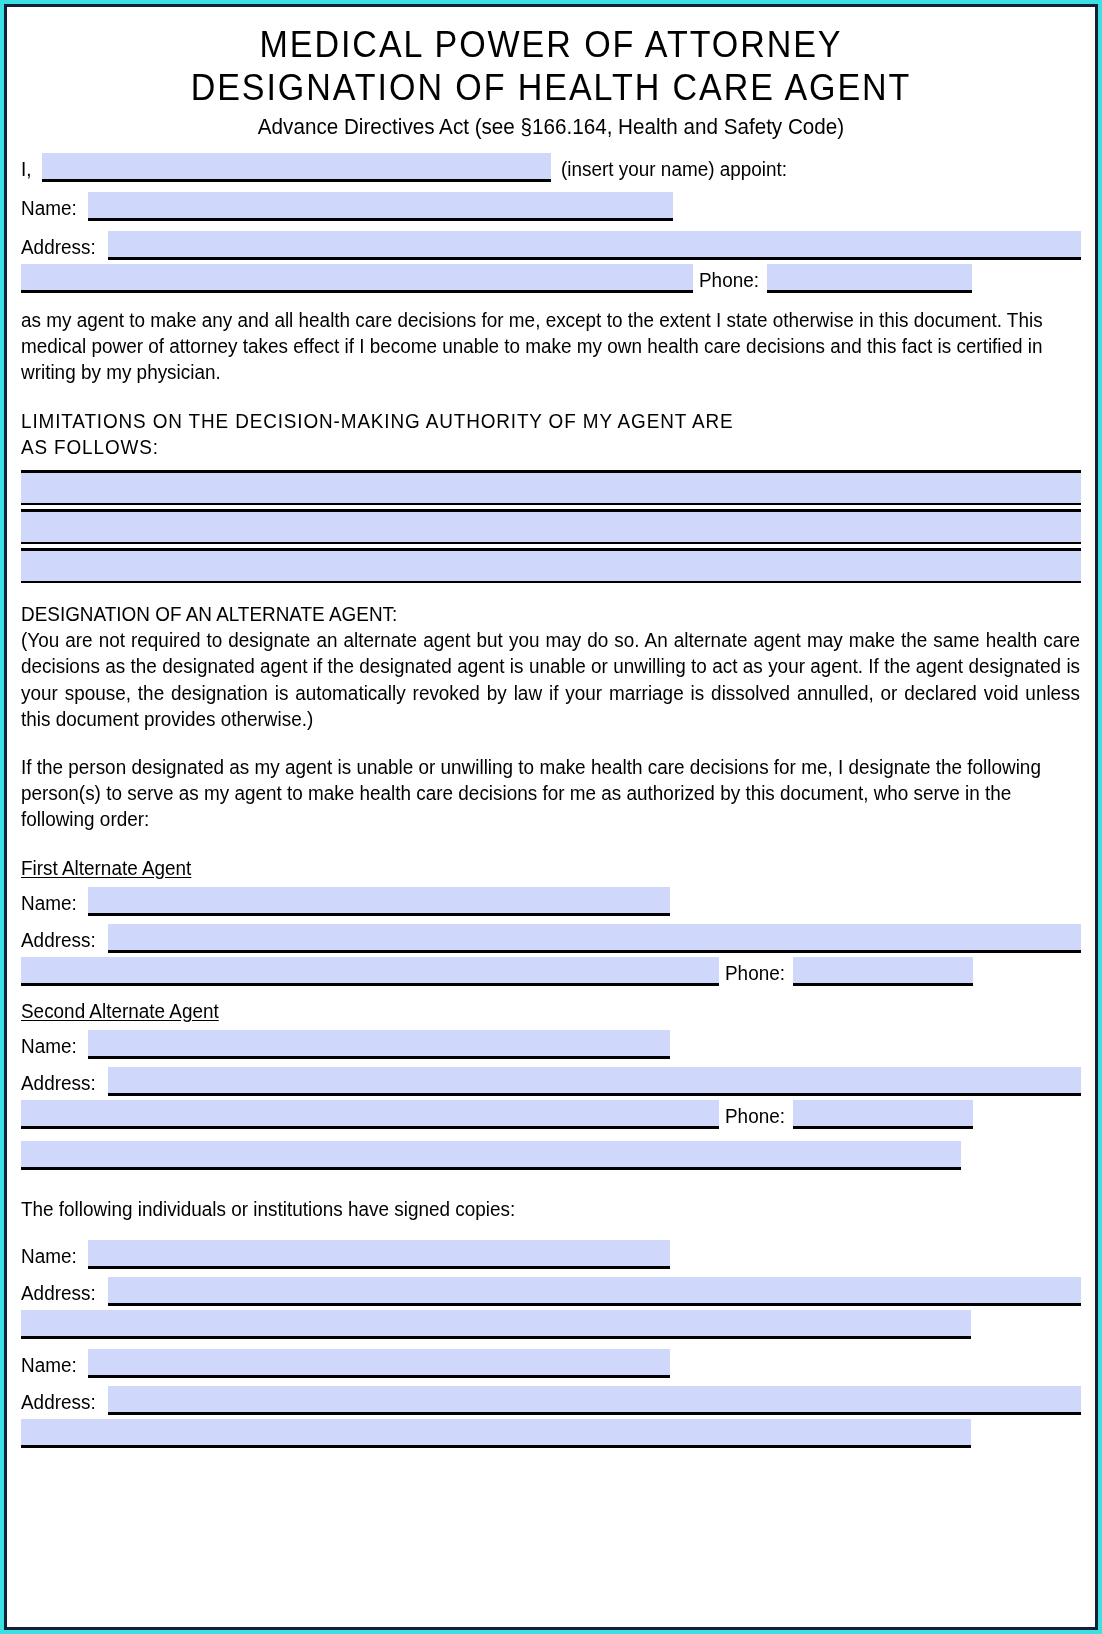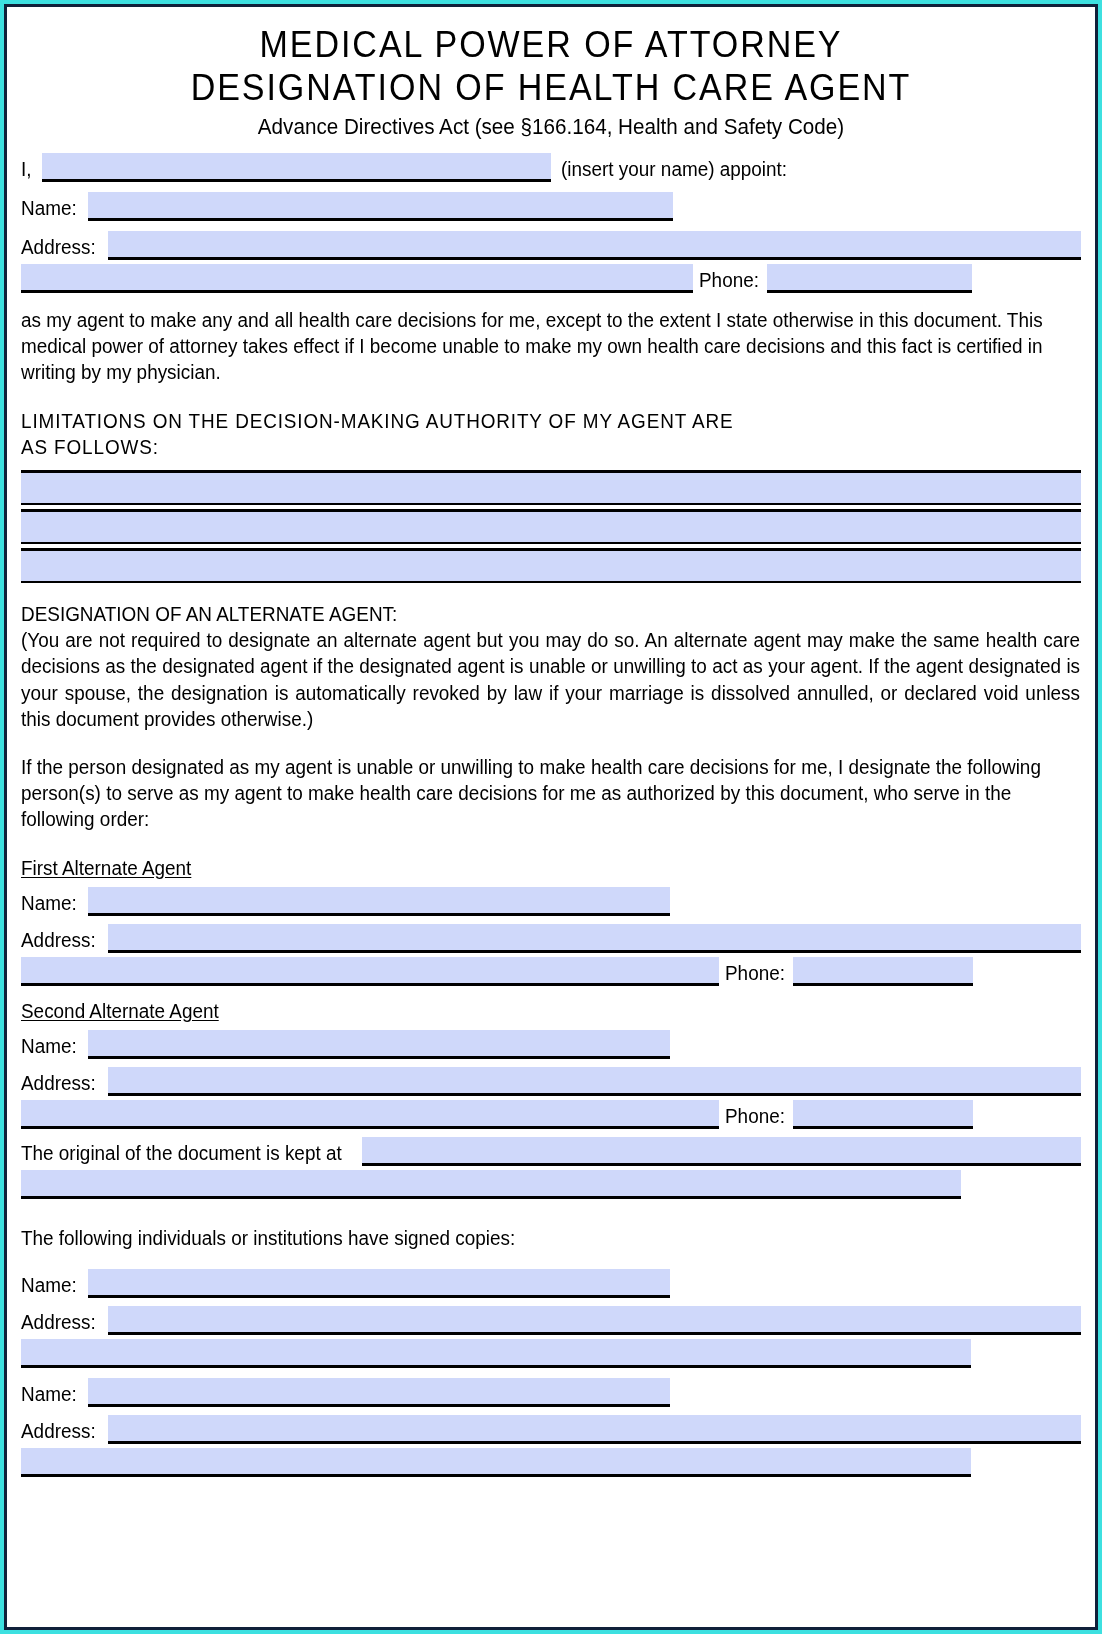--- a/index.html
+++ b/index.html
@@ -261,25 +261,20 @@
   <div class="row">
     <span class="fill grow" style="max-width:698px;"></span>
     <span class="spacer-w-6"></span>
     <span class="lbl">Phone:</span>
     <span class="spacer-w-6"></span>
     <span class="fill" style="width:180px;"></span>
   </div>
 
   <div class="gap-8"></div>
 
-  <div class="row">
-    <span class="lbl">The original of the document is kept at</span>
-    <span class="spacer-w-10"></span>
-    <span class="fill grow"></span>
-  </div>
 
   <div class="gap-4"></div>
 
   <div class="row">
     <span class="fill grow" style="max-width:940px;"></span>
   </div>
 
   <div class="gap-26"></div>
 
   <div class="body-block">The following individuals or institutions have signed copies:</div>

